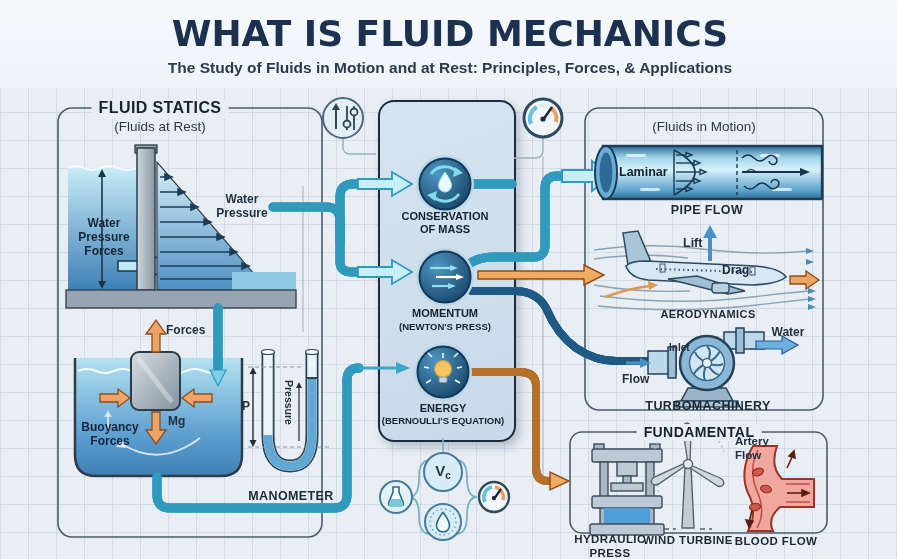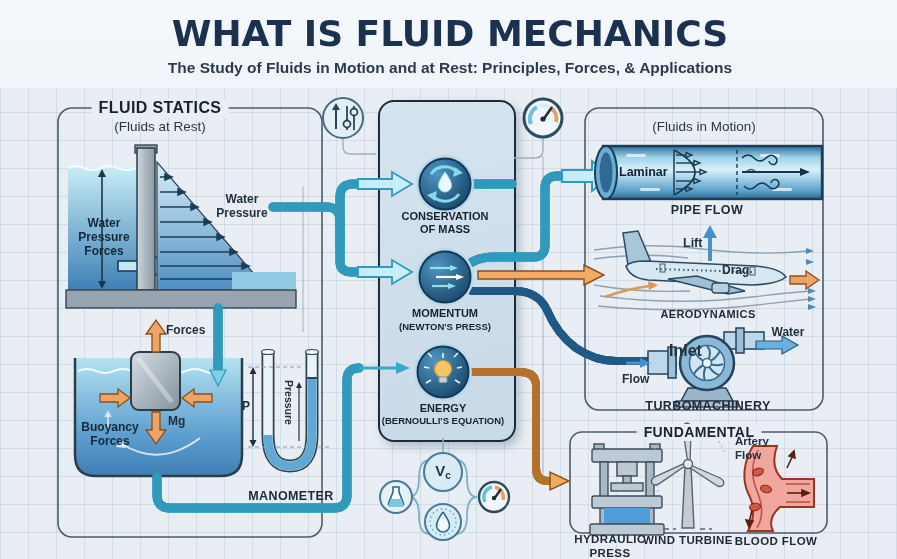--- a/index.html
+++ b/index.html
@@ -435,21 +435,21 @@
   <div class="lbl" style="left:445px;top:307px;width:120px;font-size:11px;font-weight:800;color:#16222e;">MOMENTUM</div>
   <div class="lbl" style="left:445px;top:321px;font-size:9.5px;font-weight:700;color:#16222e;white-space:nowrap;">(NEWTON'S PRESS)</div>
   <div class="lbl" style="left:443px;top:402px;width:120px;font-size:11px;font-weight:800;color:#16222e;">ENERGY</div>
   <div class="lbl" style="left:443px;top:415px;font-size:9.5px;font-weight:700;color:#16222e;white-space:nowrap;">(BERNOULLI'S EQUATION)</div>
 
   <div class="lbl left" style="left:619px;top:165px;font-size:12.5px;font-weight:600;color:#12222e;">Laminar</div>
   <div class="lbl cap" style="left:707px;top:203px;font-size:12.5px;white-space:nowrap;">PIPE FLOW</div>
   <div class="lbl left" style="left:683px;top:236px;font-size:12.5px;font-weight:700;">Lift</div>
   <div class="lbl left" style="left:722px;top:237px;font-size:12px;font-weight:700;margin-top:26px;">Drag</div>
   <div class="lbl cap" style="left:708px;top:308px;font-size:11px;white-space:nowrap;">AERODYNAMICS</div>
-  <div class="lbl left" style="left:622px;top:342px;font-size:16px;font-weight:600;padding-left:47px;">Inlet</div>
+  <div class="lbl left" style="left:622px;top:342px;font-size:10px;font-weight:600;padding-left:47px;">Inlet</div>
   <div class="lbl left" style="left:622px;top:372px;font-size:12px;font-weight:600;">Flow</div>
   <div class="lbl" style="left:788px;top:325px;font-size:12px;font-weight:600;white-space:nowrap;">Water</div>
   <div class="lbl cap" style="left:708px;top:399px;font-size:12.5px;white-space:nowrap;">TURBOMACHINERY</div>
 
   <div class="lbl cap" style="left:610px;top:533px;width:82px;font-size:11.5px;">HYDRAULIC PRESS</div>
   <div class="lbl cap" style="left:688px;top:534px;font-size:11.5px;white-space:nowrap;">WIND TURBINE</div>
   <div class="lbl cap" style="left:776px;top:535px;font-size:11.5px;white-space:nowrap;">BLOOD FLOW</div>
   <div class="lbl left" style="left:735px;top:435px;width:46px;font-size:11.5px;font-weight:600;text-align:left;">Artery Flow</div>
 
   <div class="lbl" style="left:443px;top:462px;font-size:15px;font-weight:700;color:#1d3548;white-space:nowrap;">

